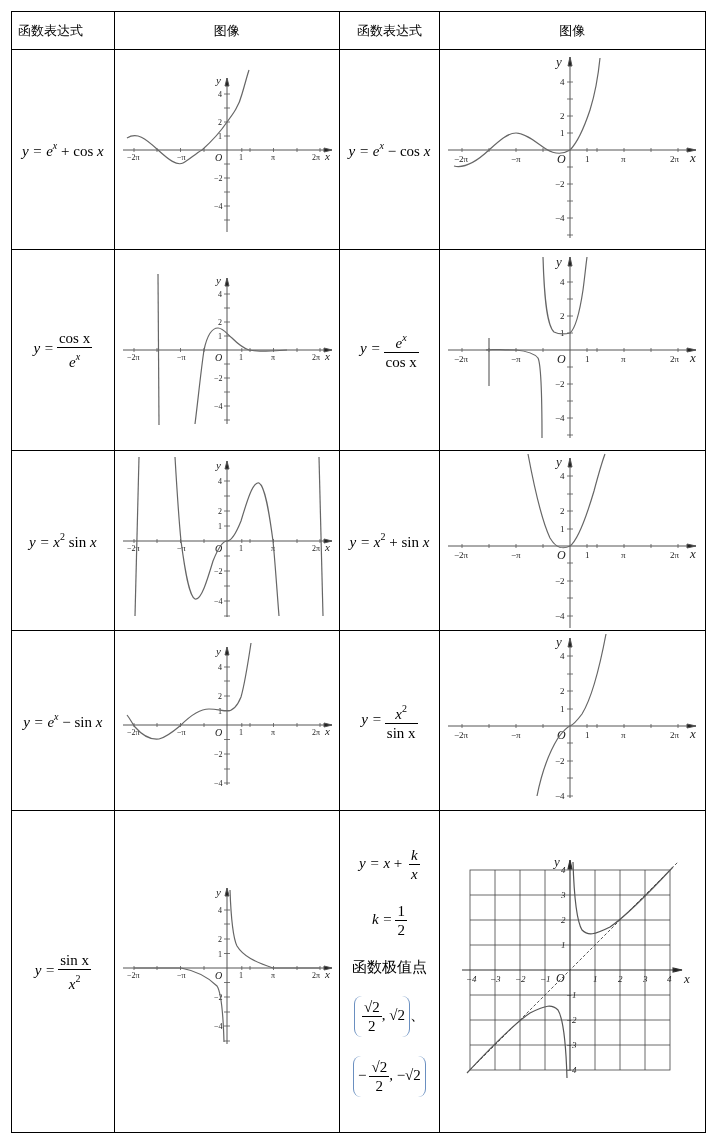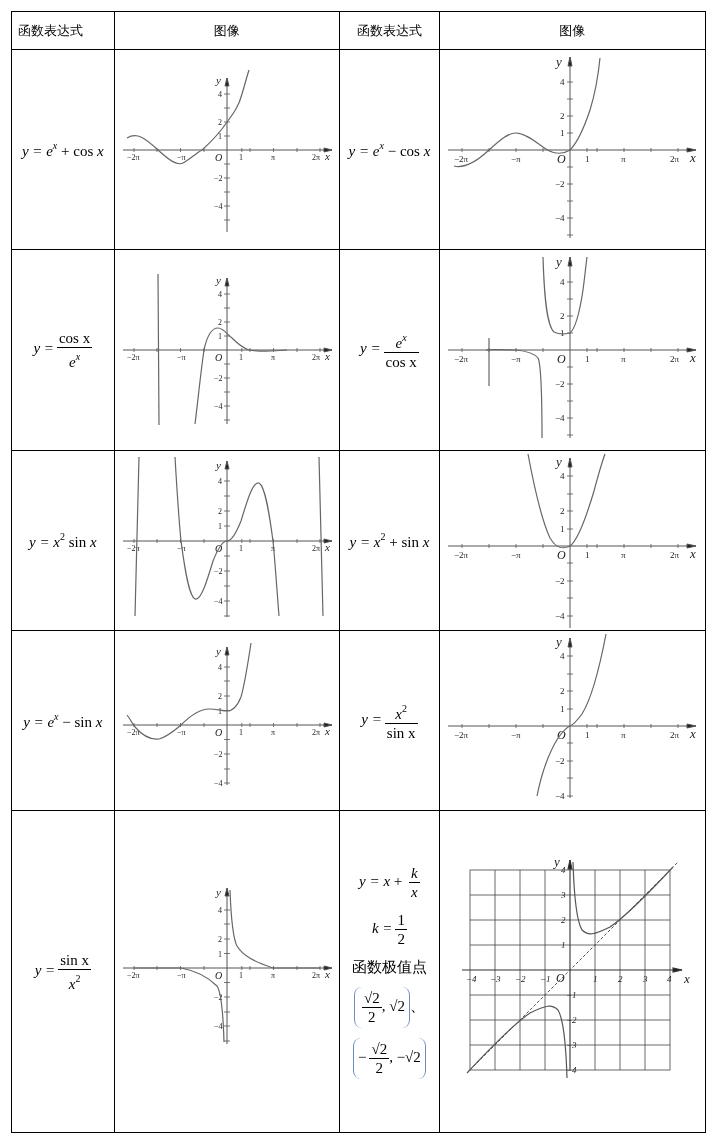--- a/index.html
+++ b/index.html
@@ -14,21 +14,21 @@
   .col4{width:267px;}
   .expr{font-size:15px;font-style:italic;white-space:nowrap;}
   .expr .up{font-style:normal;}
   .expr sup{font-size:10px;vertical-align:7px;}
   .frac{display:inline-block;vertical-align:middle;text-align:center;margin-left:3px;}
   .frac .num{display:block;padding:0 2px;border-bottom:1px solid #000;line-height:18px;}
   .frac .den{display:block;padding:0 2px;line-height:18px;}
   .plot{display:block;margin:0 auto;}
   .plot text{font-family:"Liberation Serif",serif;}
   .note{font-size:15px;}
-  .note .line{display:block;margin:10px 0;}
+  .note .line{display:block;margin:19px 0;}
   .note .cn{font-family:"DejaVu Sans",sans-serif;font-size:15px;font-style:normal;}
   .paren{display:inline-block;border-left:1.5px solid #6a8fc0;border-right:1.5px solid #6a8fc0;border-radius:8px;padding:2px 4px;}
 </style>
 </head>
 <body>
 
 <table class="fn">
   <tbody>
       <tr>
     <th class="hdr left col1">函数表达式</th>

